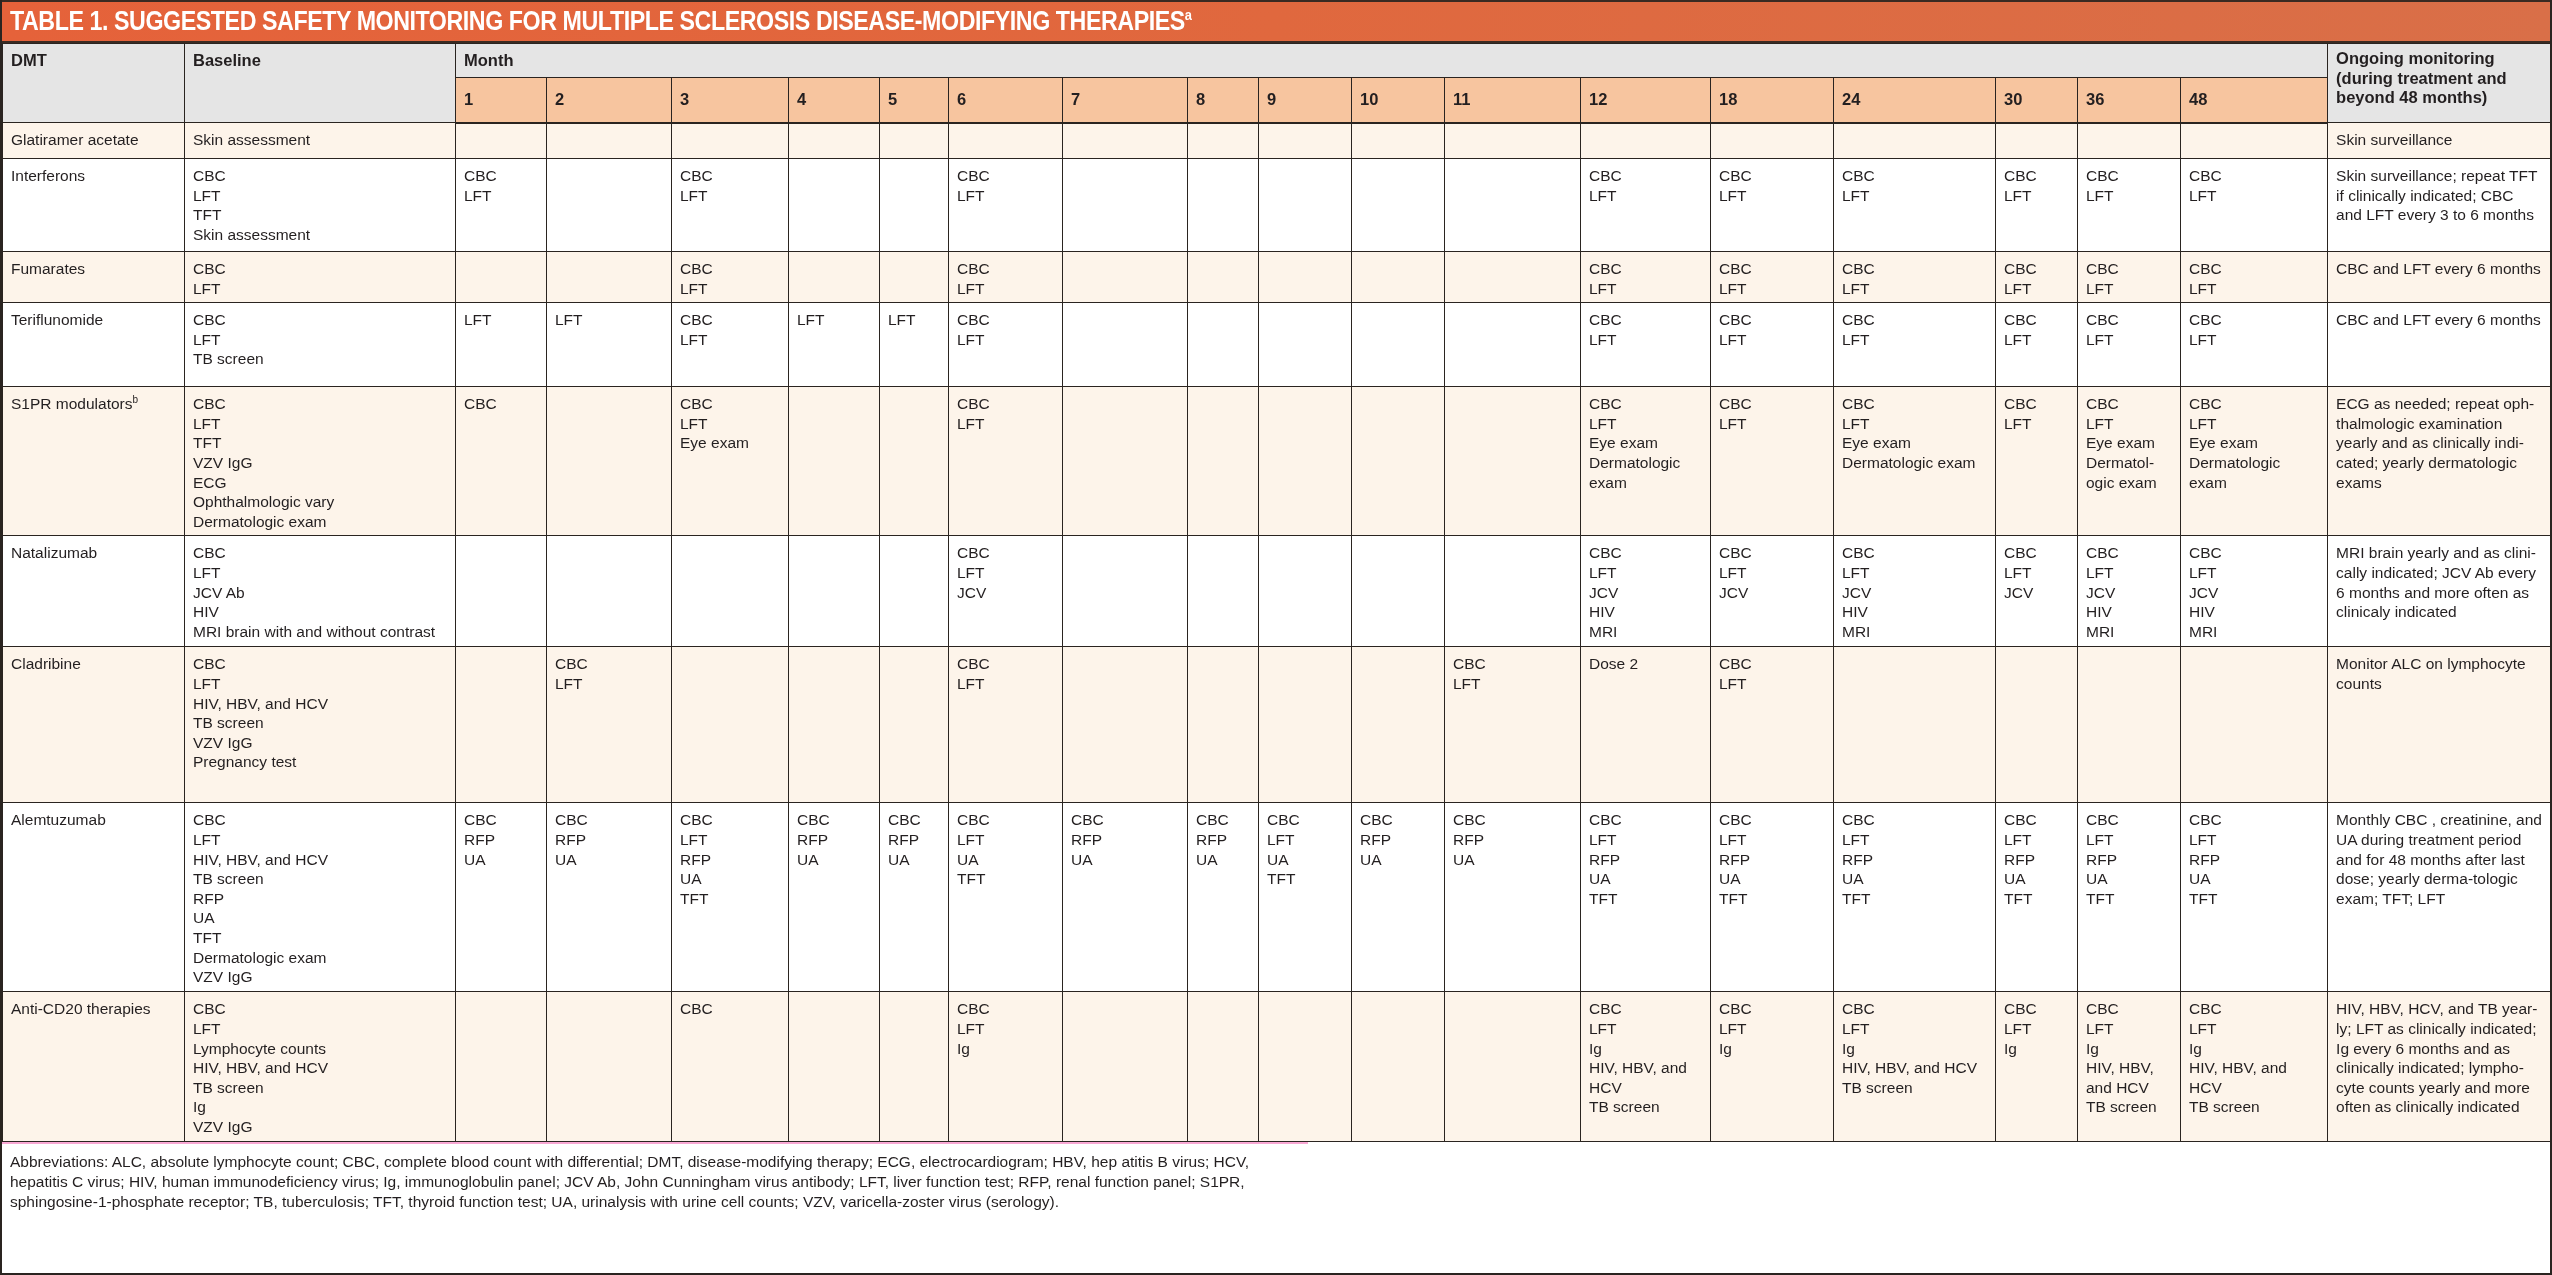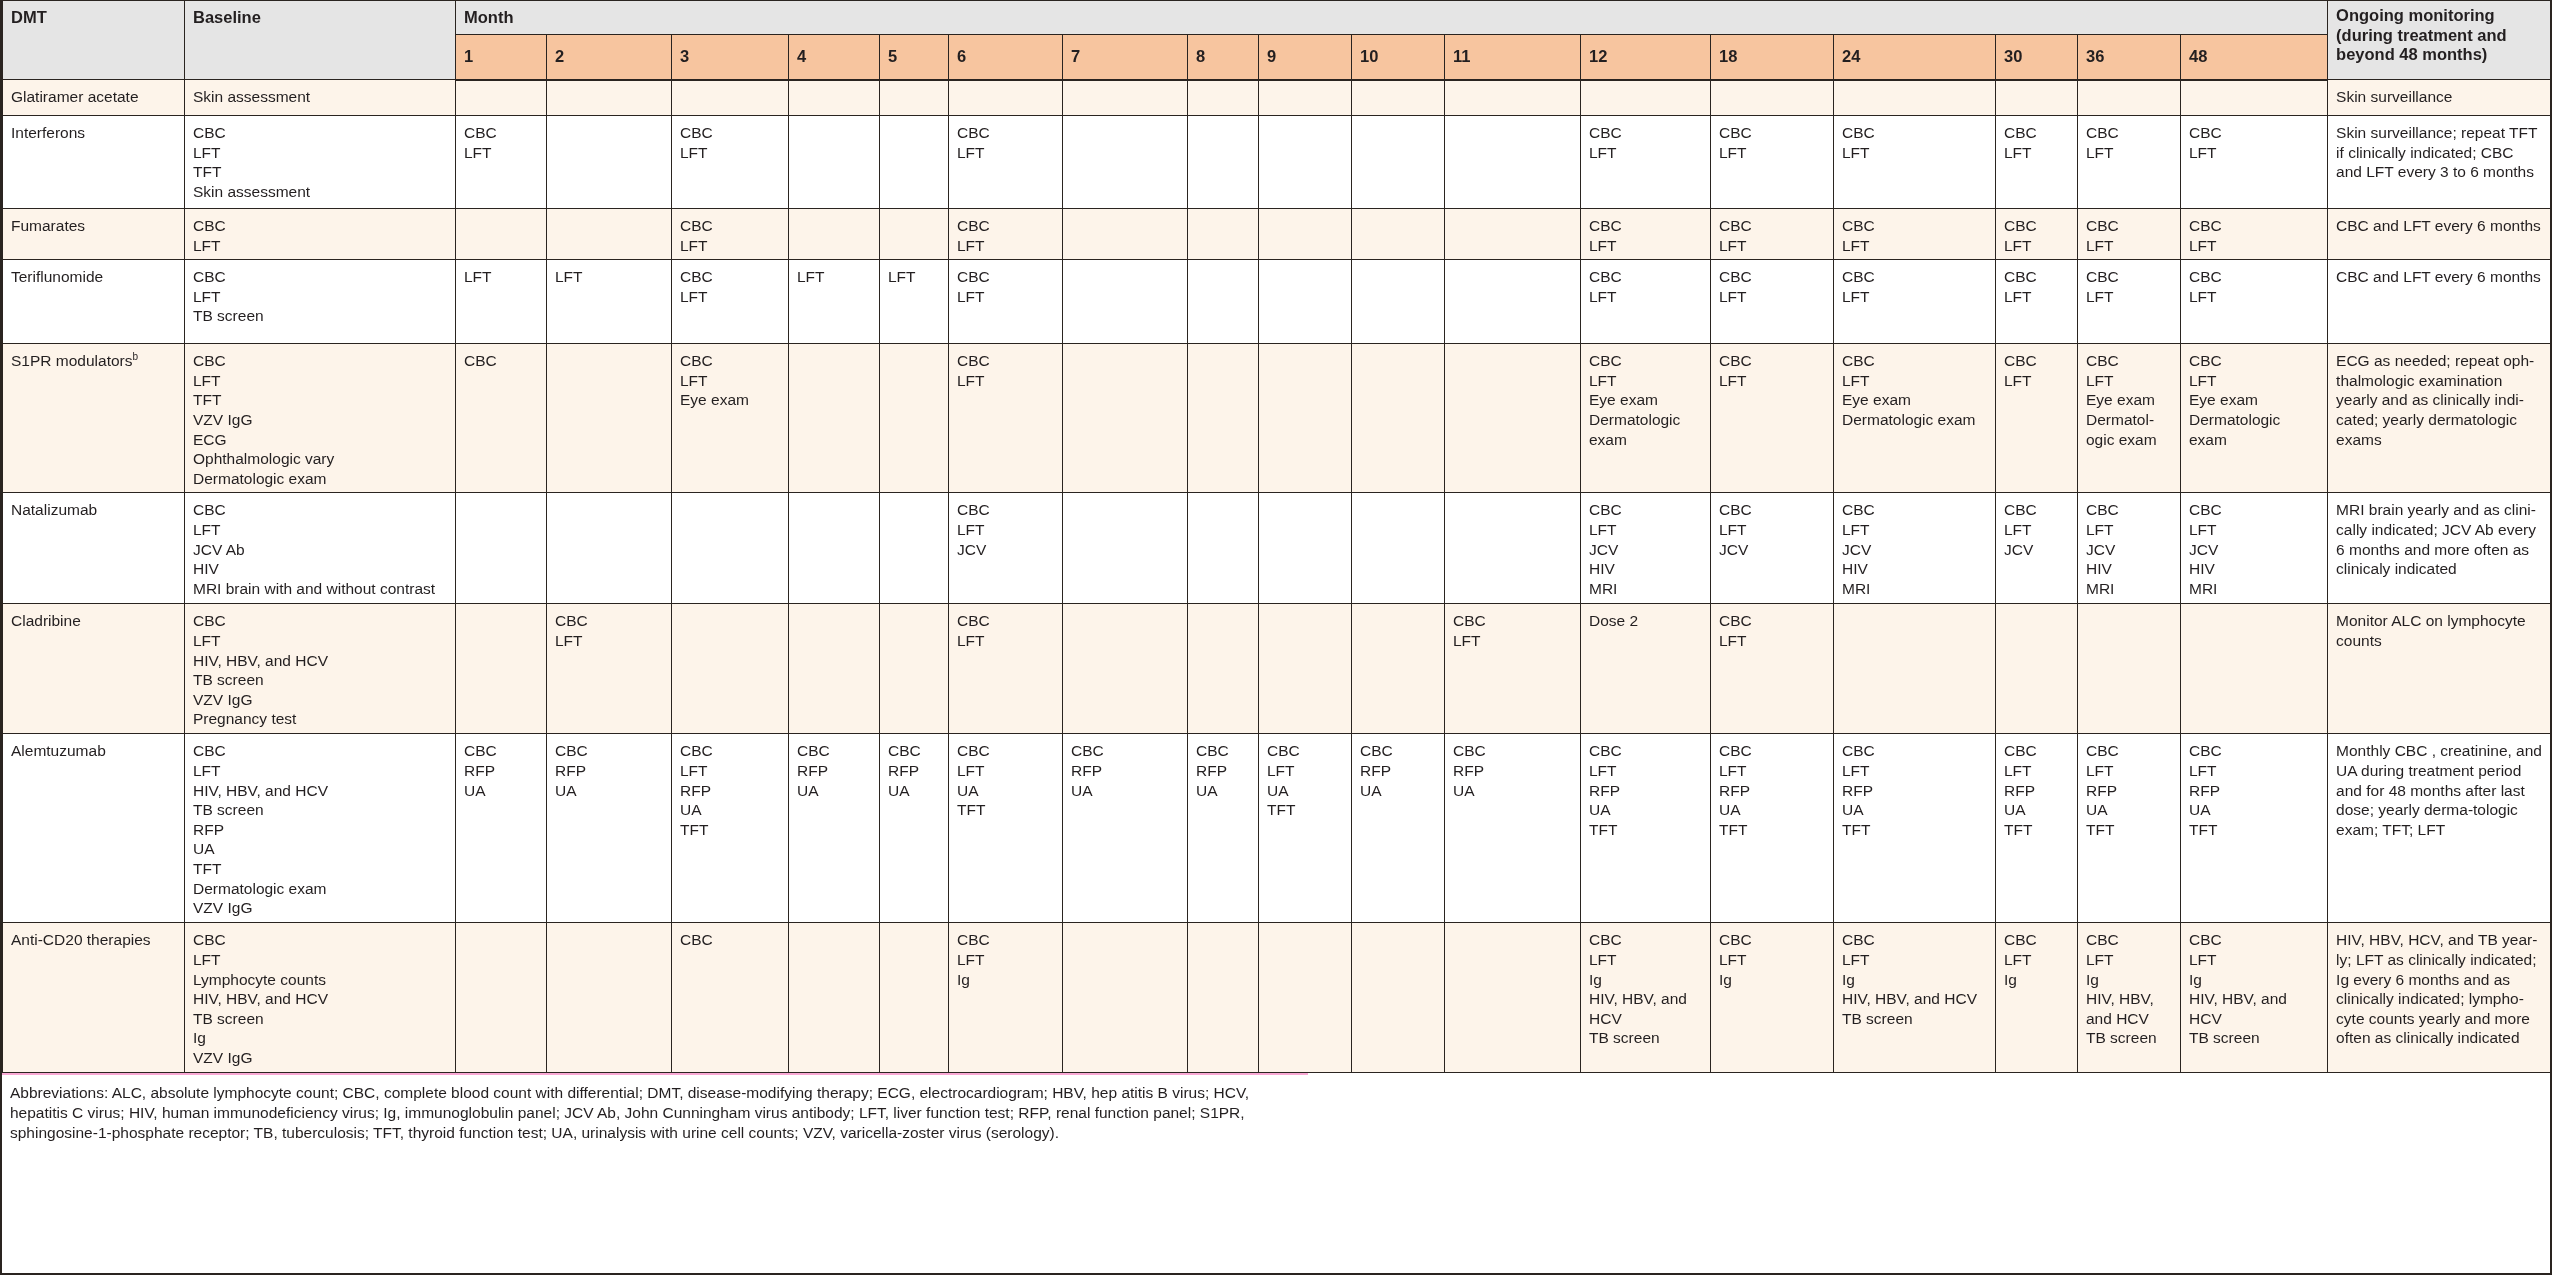--- a/index.html
+++ b/index.html
@@ -23,20 +23,23 @@
   .footnotes { border-top: 2px solid #f9a8d4; padding: 8px 8px 0 8px; font-size: 15.5px; line-height: 19.8px; width: 1290px; }
   .footnotes p { margin: 0; }
   .footnotes sup { font-size: 10px; line-height: 0; }
   tr.hdr th { border-bottom: 2px solid #2a2420; }
   tr.row td { border-bottom: 1.5px solid #2a2420; }
 </style>
 </head>
 <body>
 
 <div class="page">
+  <div class="title-bar">
+    <span class="title-text"><span>TABLE 1. SUGGESTED SAFETY MONITORING FOR MULTIPLE SCLEROSIS DISEASE-MODIFYING THERAPIES</span><sup>a</sup></span>
+  </div>
 
   <table>
     <colgroup>
       <col style="width:182px">
         <col style="width:271px">
       <col style="width:91px">
         <col style="width:125px">
         <col style="width:117px">
         <col style="width:91px">
         <col style="width:69px">
@@ -389,21 +392,21 @@
           </td>
           <td class="wrap">
             <span class="line">CBC</span>
             <span class="line">LFT</span>
             <span class="line">JCV</span>
             <span class="line">HIV</span>
             <span class="line">MRI</span>
           </td>
           <td class="ongoing">MRI brain yearly and as clini-cally indicated; JCV Ab every 6 months and more often as clinicaly indicated</td>
         </tr>
-        <tr class="row shaded" style="height: 130px;">
+        <tr class="row shaded" style="height: 156px;">
           <td class="dmt"><span>Cladribine</span></td>
           <td>
             <span class="line">CBC</span>
             <span class="line">LFT</span>
             <span class="line">HIV, HBV, and HCV</span>
             <span class="line">TB screen</span>
             <span class="line">VZV IgG</span>
             <span class="line">Pregnancy test</span>
           </td>
           <td class="wrap"></td>

